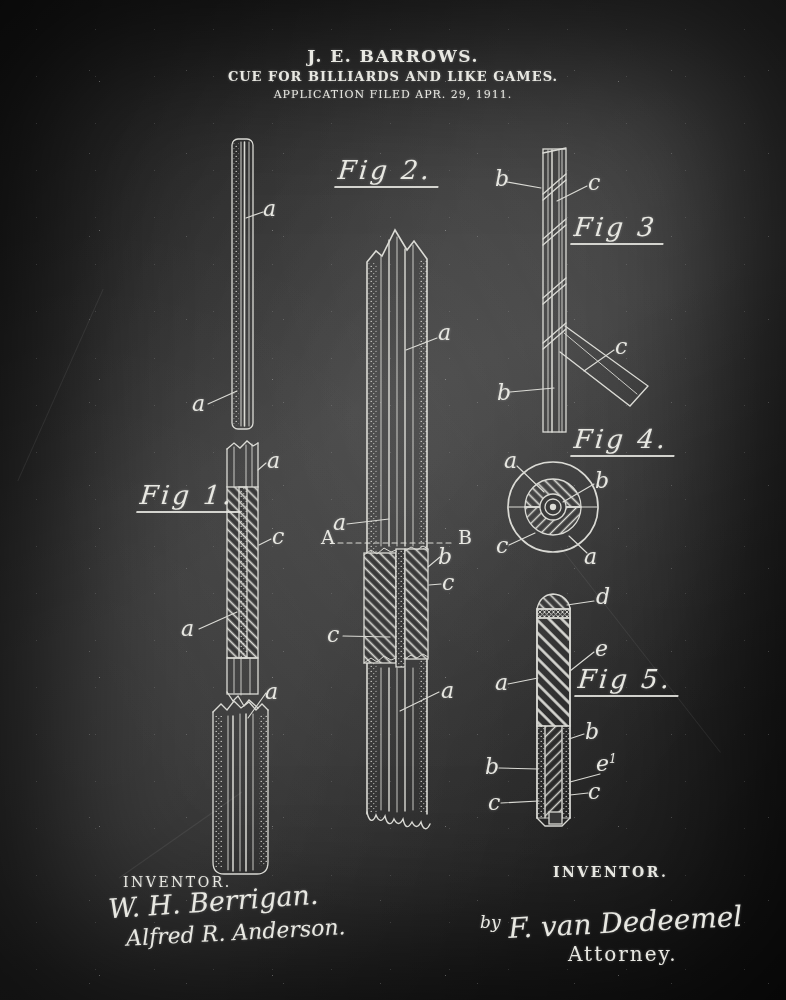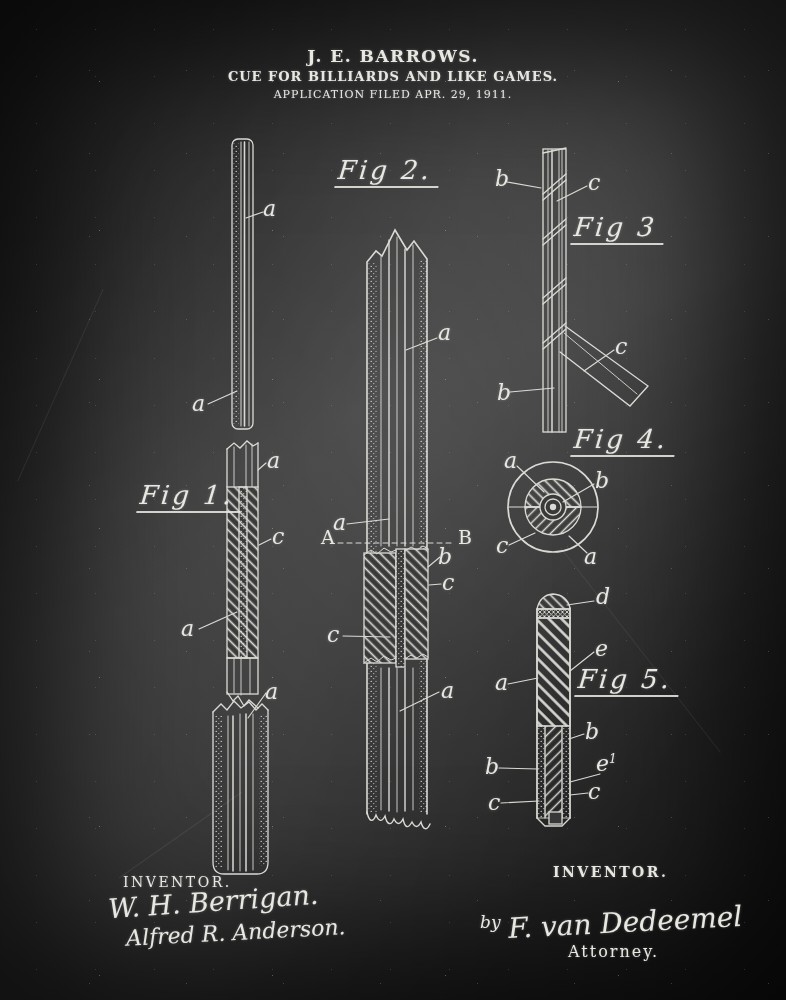--- a/index.html
+++ b/index.html
@@ -48,21 +48,21 @@
   .cap{font-style:normal;font-size:19px;letter-spacing:1px;}
   .smallhead{font-size:14px;letter-spacing:2.5px;}
   .witnesses{left:123px;top:874px;}
   .inventorhead{left:553px;top:864px;font-weight:bold;}
   .sig{font-style:italic;}
   .sig1{left:108px;top:886px;font-size:27px;transform:rotate(-4deg);}
   .sig2{left:126px;top:920px;font-size:22px;transform:rotate(-3deg);}
   .invname{left:452px;top:892px;font-size:17px;letter-spacing:1px;}
   .bylbl{left:480px;top:912px;font-size:17px;font-style:italic;text-align:right;}
   .attsig{left:508px;top:906px;font-size:28px;transform:rotate(-3deg);}
-  .attlbl{left:568px;top:942px;font-size:16px;letter-spacing:2px;}
+  .attlbl{left:568px;top:942px;font-size:20px;letter-spacing:2px;}
 </style>
 </head>
 <body>
 
 <div class="board">
   <div class="scratch s1"></div>
   <div class="scratch s2"></div>
   <div class="scratch s3"></div>
 
   <svg width="786" height="1000" viewBox="0 0 786 1000">

